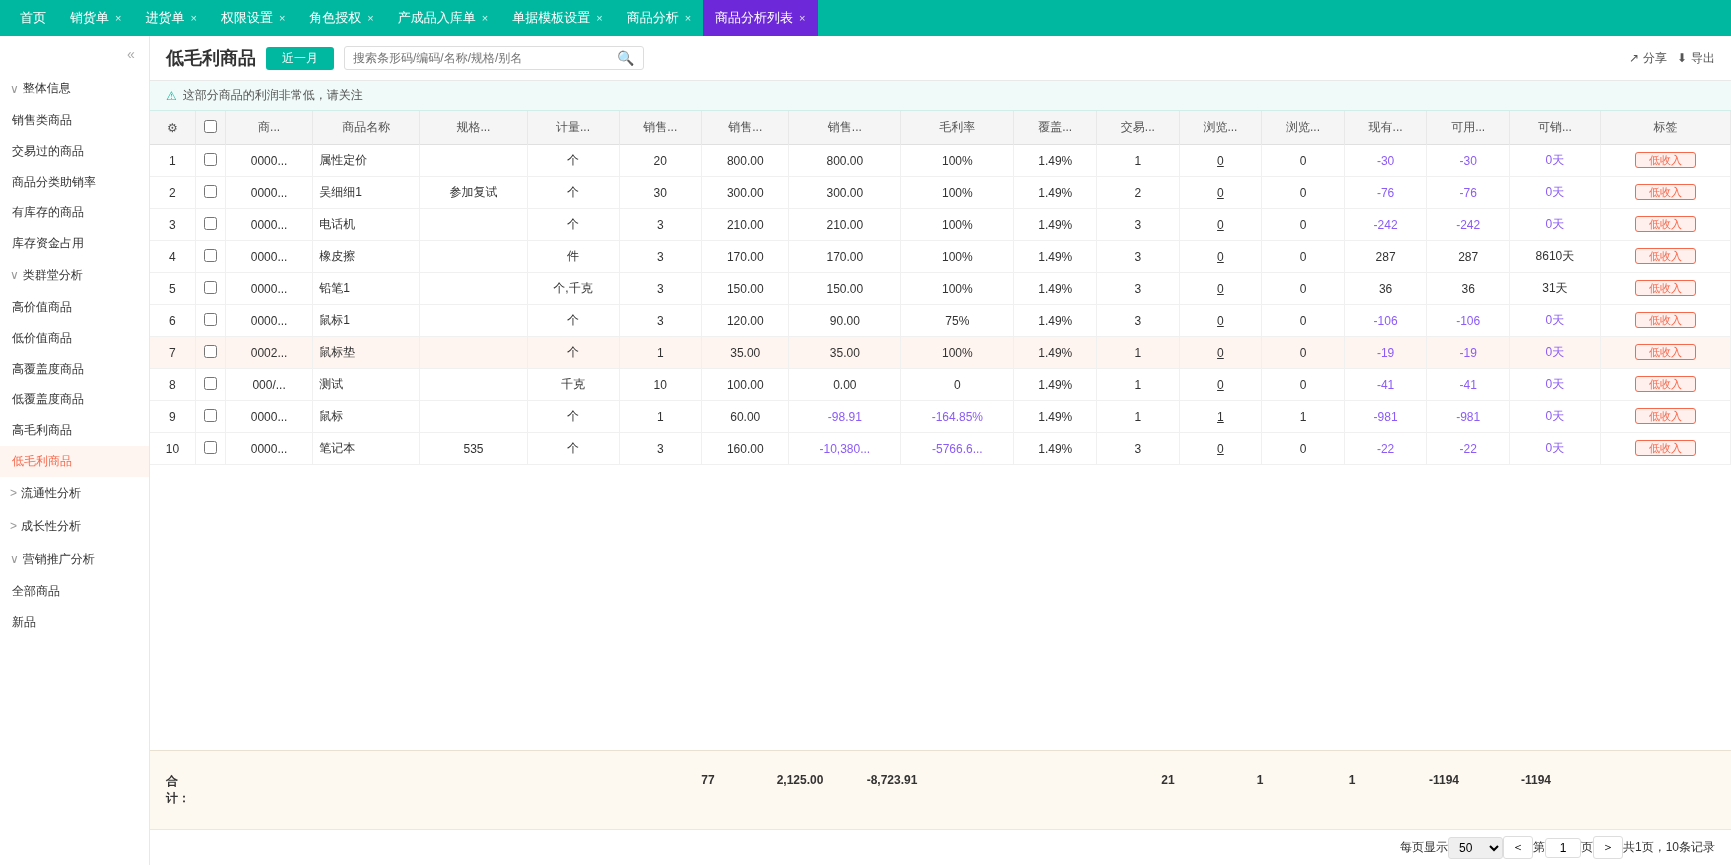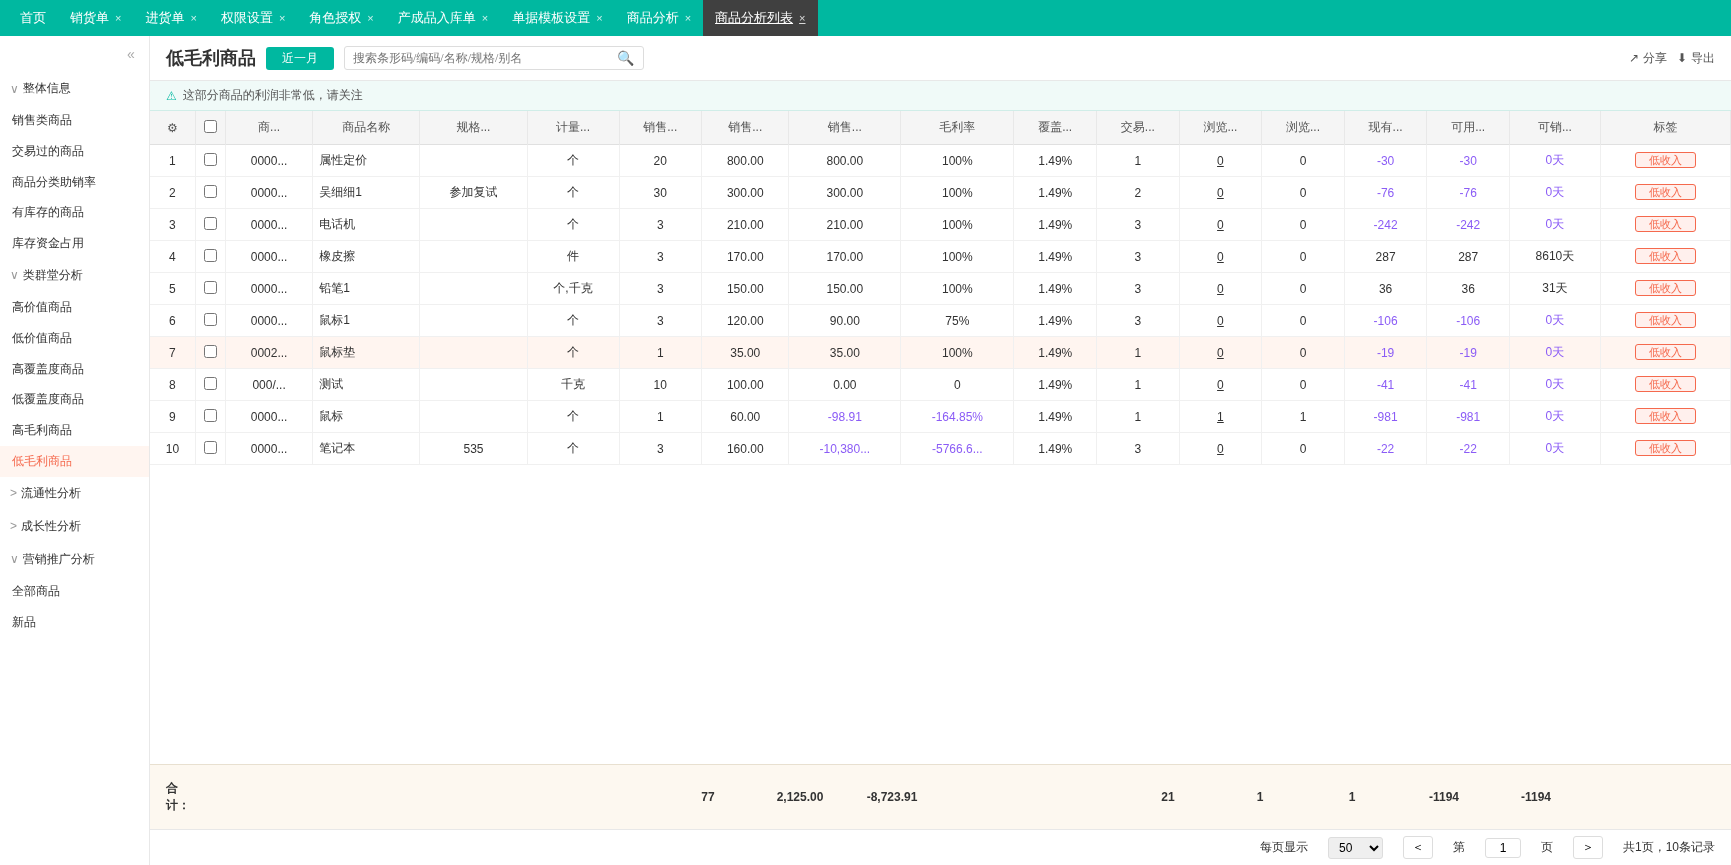--- a/index.html
+++ b/index.html
@@ -16,21 +16,21 @@
     .top-nav-item {
       color: #fff;
       padding: 0 12px;
       height: 36px;
       display: flex;
       align-items: center;
       cursor: pointer;
       font-size: 13px;
       white-space: nowrap;
     }
-    .top-nav-item.active { background: #404040; text-decoration: underline; }
+    .top-nav-item.active { background: #6d28d9; }
     .top-nav-item .close-icon { margin-left: 6px; font-size: 11px; opacity: 0.8; }
 
     
     .layout { display: flex; height: calc(100vh - 36px); }
 
     
     .sidebar {
       width: 150px;
       background: #fff;
       border-right: 1px solid #e8e8e8;
@@ -96,21 +96,20 @@
       background: #fff;
       flex: 1;
       max-width: 300px;
     }
     .search-box input {
       border: none;
       outline: none;
       font-size: 12px;
       flex: 1;
       color: #4c1d95;
-      font-family: Liberation Serif, serif;
     }
     .search-icon { color: #00b8a0; font-size: 14px; }
     .header-actions {
       margin-left: auto;
       display: flex;
       gap: 10px;
     }
     .header-btn {
       display: flex;
       align-items: center;
@@ -186,23 +185,22 @@
     .link-underline {
       text-decoration: underline;
       cursor: pointer;
       color: #333;
     }
 
     
     .footer-bar {
       background: #fdf8f0;
       border-top: 1px solid #e8e0d0;
-      padding: 15px 16px;
-      display: flex;
-      align-items: center;
+      padding: 22px 16px;
+      display: flex;
       font-size: 12px;
       font-weight: bold;
     }
     .footer-label { margin-right: 20px; }
     .footer-cells {
       display: flex;
       gap: 12px;
     }
     .footer-cell {
       min-width: 80px;
@@ -211,21 +209,21 @@
     }
 
     
     .pagination-bar {
       background: #fff;
       border-top: 1px solid #e8e8e8;
       padding: 6px 16px;
       display: flex;
       align-items: center;
       justify-content: flex-end;
-      gap: 20px;
+      gap: 0;
       font-size: 12px;
     }
     .page-size-select {
       border: 1px solid #ddd;
       border-radius: 3px;
       padding: 2px 6px;
       font-size: 12px;
     }
     .page-btn {
       border: 1px solid #ddd;

